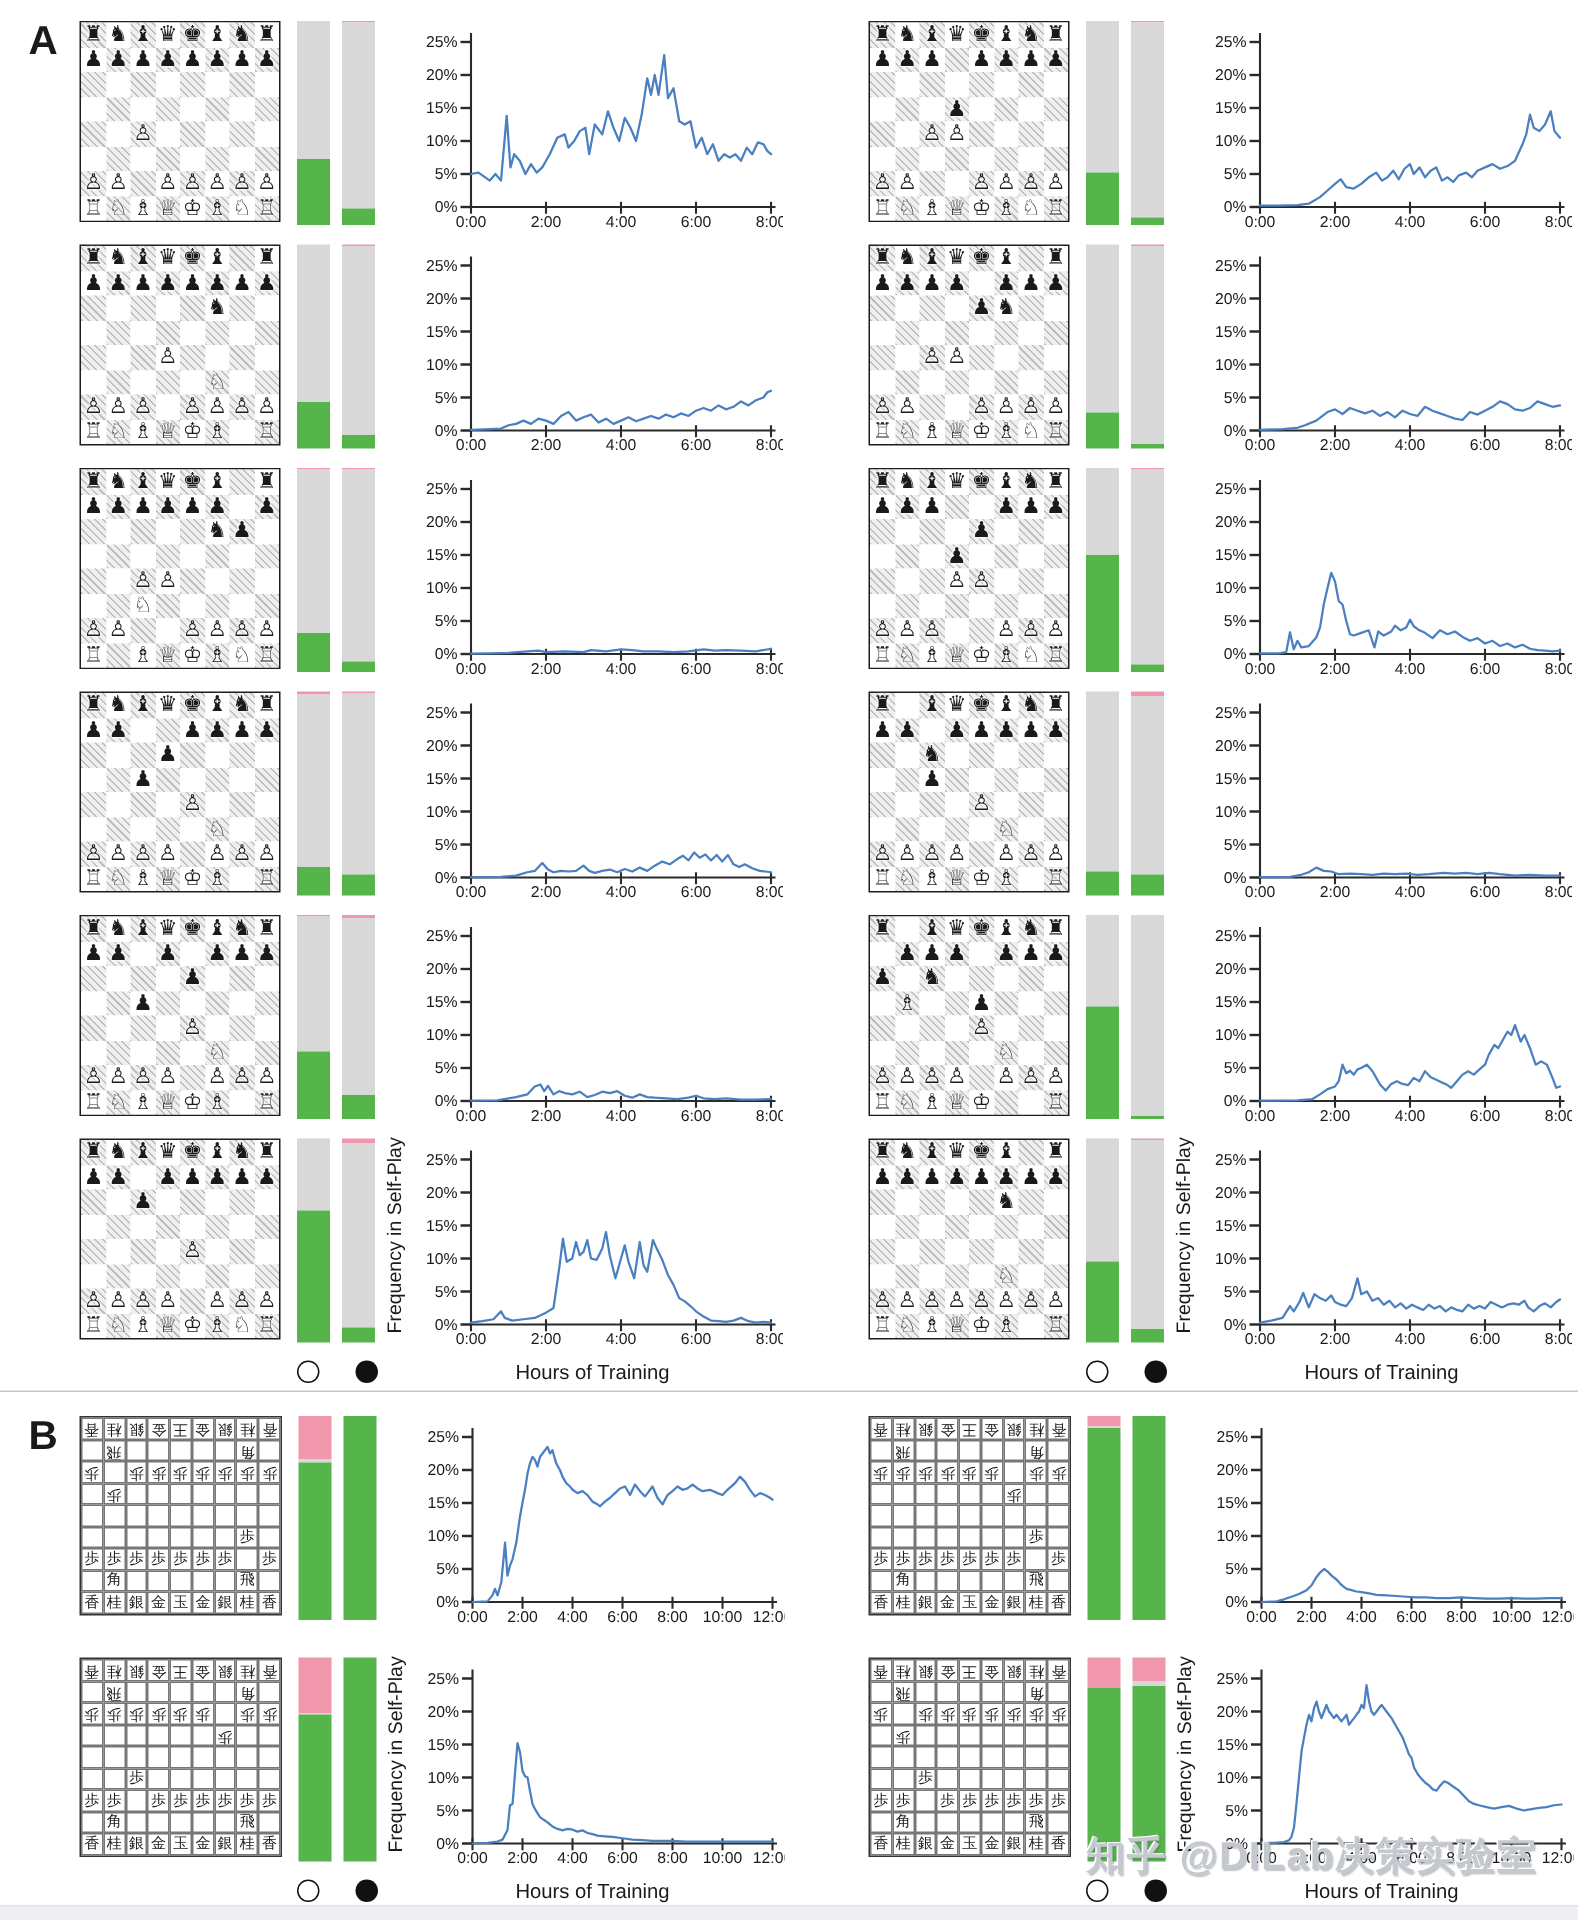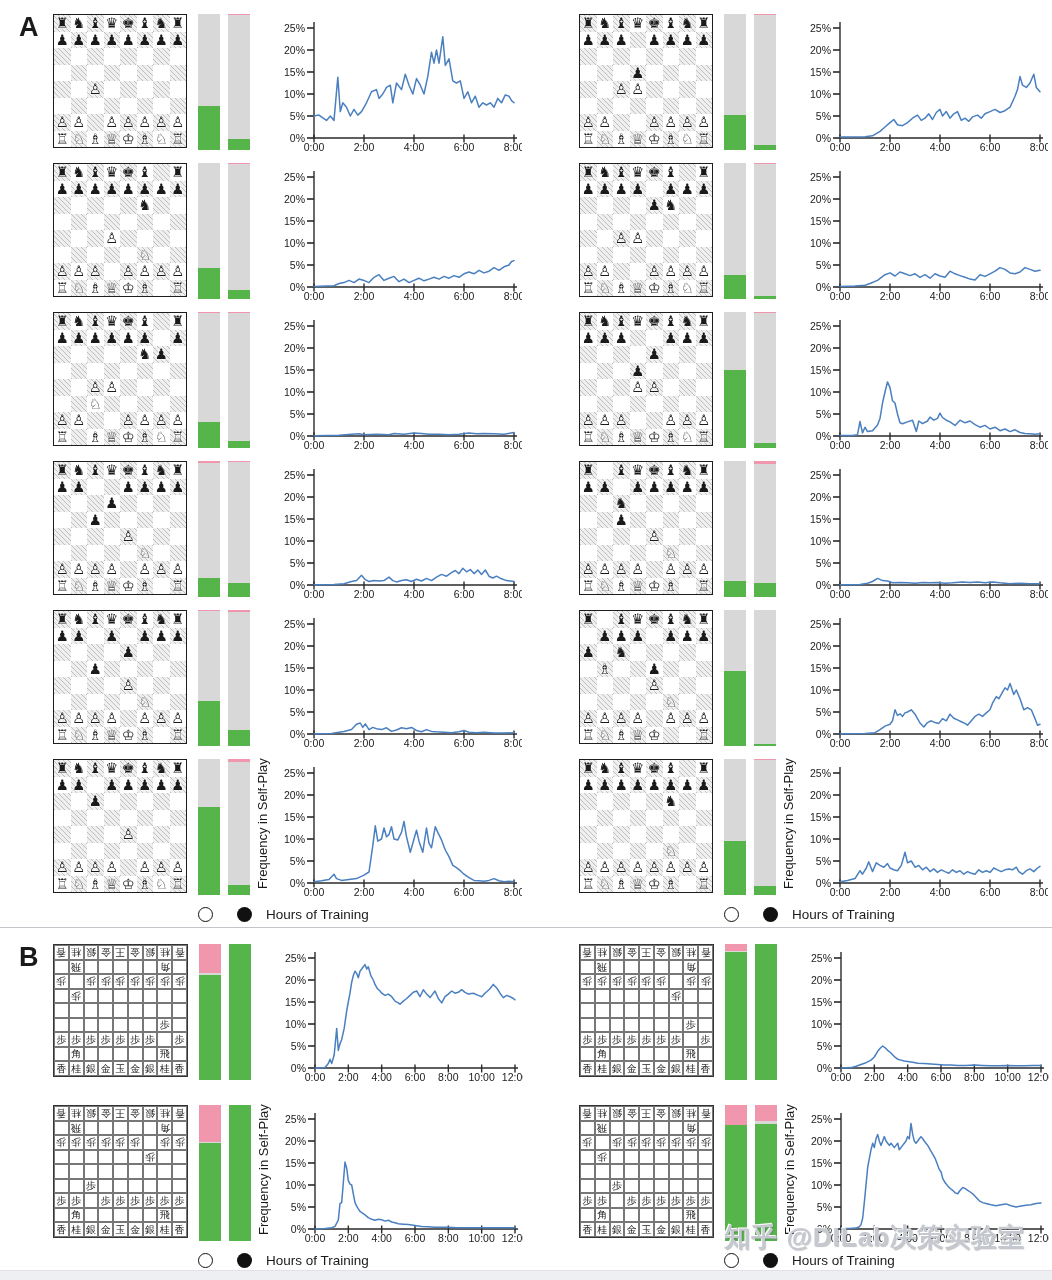--- a/index.html
+++ b/index.html
@@ -33,21 +33,21 @@
   .chartwrap{margin-left:12px;position:relative;}
   svg.chart{display:block;}
   svg.chart text{font-family:"Liberation Sans",sans-serif;fill:#1a1a1a;}
   .ylab{position:absolute;left:-7px;top:-2px;height:132px;writing-mode:vertical-rl;
         transform:rotate(180deg);font-size:13px;display:flex;align-items:center;white-space:nowrap;}
   .cellfoot{display:flex;height:26px;align-items:center;}
   .circles{margin-left:198px;width:54px;display:flex;justify-content:space-between;align-items:center;}
   .circ{width:15px;height:15px;border-radius:50%;box-sizing:border-box;}
   .circ.white{border:1.8px solid #111;background:#fff;}
   .circ.black{background:#111;}
-  .xlab{width:258px;margin-left:14px;text-align:left;font-size:13.5px;}
+  .xlab{width:258px;margin-left:14px;text-align:center;font-size:13.5px;}
   .divider{border-top:1.5px solid #c2c5c9;height:0;}
   .watermark{position:absolute;right:27px;top:1220px;font-size:26px;font-weight:bold;
              letter-spacing:1px;color:#c5c9cf;white-space:nowrap;
              text-shadow:-1px -1px 0 #fff,1px 1px 1px rgba(100,105,115,0.4);
              font-family:"Liberation Sans",sans-serif,serif;}
   .bottomstrip{position:absolute;left:0;right:0;bottom:0;height:9px;background:#edeff2;border-top:1px solid #dfe2e6;}
 </style>
 </head>
 <body>
 

